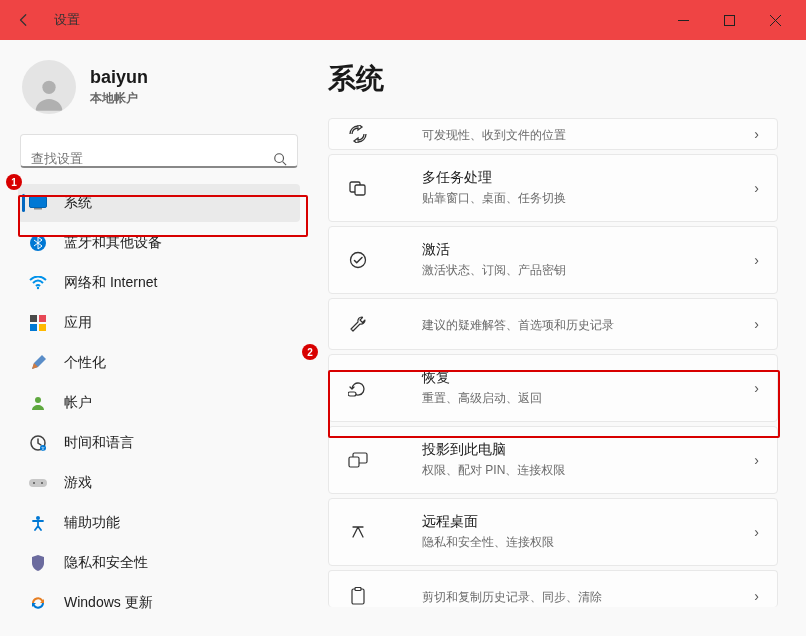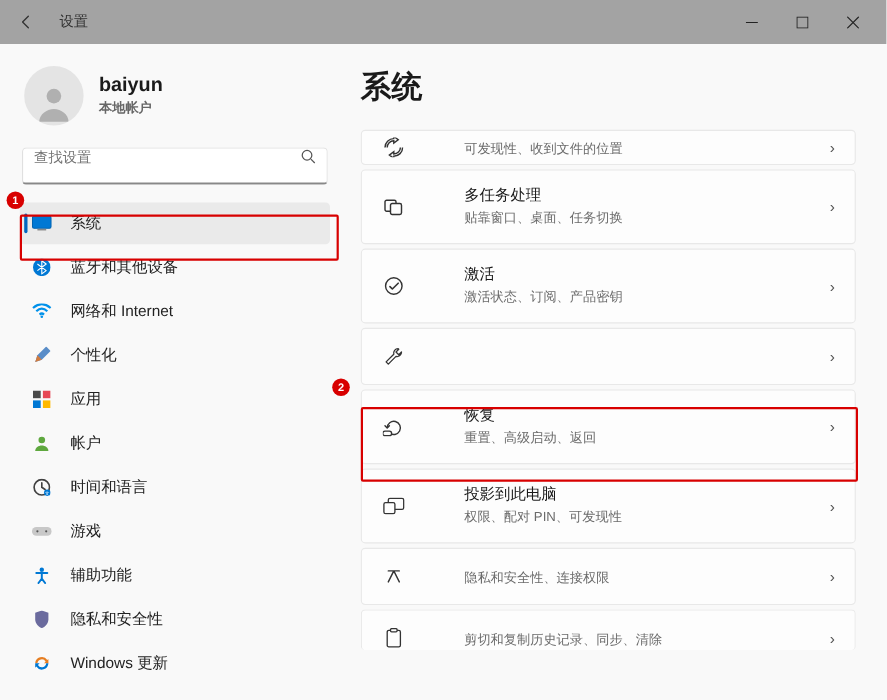--- a/index.html
+++ b/index.html
@@ -11,21 +11,21 @@
     width: 806px;
     height: 636px;
     overflow: hidden;
     position: relative;
   }
   .titlebar {
     height: 40px;
     display: flex;
     align-items: center;
     padding: 15px 8px;
-    background: #a3a3a3;
+    background: #ef4444;
   }
   .titlebar .back {
     width: 32px; height: 32px;
     display: flex; align-items: center; justify-content: center;
     border-radius: 4px;
     cursor: pointer;
   }
   .titlebar .title {
     margin-left: 14px;
     font-size: 13px;
@@ -59,21 +59,21 @@
     background: #e4e4e4;
     display: flex; align-items: flex-end; justify-content: center;
     overflow: hidden;
   }
   .avatar svg { width: 40px; height: 40px; fill: #b0b0b0; }
   .acct-text { margin-left: 14px; }
   .acct-name { font-size: 18px; font-weight: 600; }
   .acct-sub { font-size: 12px; color: #666; margin-top: 2px; font-weight: bold; }
   .search {
     display: flex;
-    align-items: flex-start;
+    align-items: flex-end;
     background: #fff;
     border: 1px solid #e0e0e0;
     border-bottom: 2px solid #888;
     border-radius: 4px;
     height: 34px;
     padding: 0 10px;
     margin: 4px 2px 16px 2px;
   }
   .search input {
     flex: 1;
@@ -241,40 +241,40 @@
             <path d="M4 7 Q9 2 14 7" stroke="#0091ea" stroke-width="2" fill="none"></path>
             <path d="M7 10 Q9 8 11 10" stroke="#0091ea" stroke-width="2" fill="none"></path>
             <circle cx="9" cy="12" r="1.2" fill="#0091ea"></circle>
           </svg>
         </span>
       <span class="nav-label">网络和 Internet</span>
     </div>
     <div class="nav-item">
       <span class="nav-icon">
           <svg width="16" height="16" viewBox="0 0 16 16">
-            <path d="M2 14 L4 8 L12 0 L16 4 L8 12 Z" fill="#5a8dc8"></path>
-            <path d="M2 14 L4 8 L8 12 Z" fill="#d17b3f"></path>
-          </svg>
-        </span>
-      <span class="nav-label">个性化</span>
-    </div>
-    <div class="nav-item">
-      <span class="nav-icon">
-          <svg width="16" height="16" viewBox="0 0 16 16">
             <rect x="0" y="0" width="7" height="7" fill="#4a4a4a"></rect>
             <rect x="9" y="0" width="7" height="7" fill="#e74856"></rect>
             <rect x="0" y="9" width="7" height="7" fill="#0078d4"></rect>
             <rect x="9" y="9" width="7" height="7" fill="#ffb900"></rect>
           </svg>
         </span>
       <span class="nav-label">应用</span>
     </div>
     <div class="nav-item">
       <span class="nav-icon">
           <svg width="16" height="16" viewBox="0 0 16 16">
+            <path d="M2 14 L4 8 L12 0 L16 4 L8 12 Z" fill="#5a8dc8"></path>
+            <path d="M2 14 L4 8 L8 12 Z" fill="#d17b3f"></path>
+          </svg>
+        </span>
+      <span class="nav-label">个性化</span>
+    </div>
+    <div class="nav-item">
+      <span class="nav-icon">
+          <svg width="16" height="16" viewBox="0 0 16 16">
             <circle cx="8" cy="5" r="3" fill="#5fa83f"></circle>
             <path d="M2 15c0-3 3-5 6-5s6 2 6 5z" fill="#5fa83f"></path>
           </svg>
         </span>
       <span class="nav-label">帐户</span>
     </div>
     <div class="nav-item">
       <span class="nav-icon">
           <svg width="16" height="16" viewBox="0 0 16 16">
             <circle cx="8" cy="8" r="7" stroke="#414141" stroke-width="1.5" fill="none"></circle>
@@ -368,20 +368,21 @@
       <span class="chev">›</span>
     </div>
 
     <div class="card">
       <div class="card-icon">
           <svg width="18" height="18" viewBox="0 0 18 18">
             <path d="M13 2a4 4 0 0 0-4 5L2 14l2 2 7-7a4 4 0 0 0 5-4l-2.5 2.5L11 5l2.5-2.5z" stroke="#333" stroke-width="1.2" fill="none" stroke-linejoin="round"></path>
           </svg>
         </div>
       <div class="card-text">
+        <div class="card-sub">建议的疑难解答、首选项和历史记录</div>
       </div>
       <span class="chev">›</span>
     </div>
 
     <div class="card">
       <div class="card-icon">
           <svg width="20" height="18" viewBox="0 0 20 18">
             <path d="M4 10a6 6 0 1 1 2 4.5" stroke="#333" stroke-width="1.3" fill="none"></path>
             <path d="M2 8l2 2 2-2" stroke="#333" stroke-width="1.3" fill="none" stroke-linecap="round" stroke-linejoin="round"></path>
             <rect x="0" y="13" width="8" height="4" rx="2" stroke="#333" stroke-width="1.2" fill="#fdfdfd"></rect>
@@ -396,32 +397,33 @@
 
     <div class="card">
       <div class="card-icon">
           <svg width="20" height="16" viewBox="0 0 20 16">
             <rect x="5" y="1" width="14" height="10" rx="1.5" stroke="#333" stroke-width="1.2" fill="none"></rect>
             <rect x="1" y="5" width="10" height="10" rx="1.5" stroke="#333" stroke-width="1.2" fill="#fdfdfd"></rect>
           </svg>
         </div>
       <div class="card-text">
         <div class="card-title">投影到此电脑</div>
-        <div class="card-sub">权限、配对 PIN、可发现性</div>
+        <div class="card-sub">权限、配对 PIN、连接权限</div>
       </div>
       <span class="chev">›</span>
     </div>
 
     <div class="card">
       <div class="card-icon">
           <svg width="18" height="18" viewBox="0 0 18 18">
             <path d="M4 4 L14 4 M9 4 L4 14 M9 4 L14 14" stroke="#333" stroke-width="1.3" fill="none" stroke-linecap="round"></path>
           </svg>
         </div>
       <div class="card-text">
+        <div class="card-title">远程桌面</div>
         <div class="card-sub">隐私和安全性、连接权限</div>
       </div>
       <span class="chev">›</span>
     </div>
 
     <div class="card bottom-cut" style="padding-bottom:0;">
       <div class="card-icon">
           <svg width="16" height="18" viewBox="0 0 16 18">
             <rect x="2" y="2" width="12" height="15" rx="1.5" stroke="#333" stroke-width="1.2" fill="none"></rect>
             <rect x="5" y="0.5" width="6" height="3" rx="1" stroke="#333" stroke-width="1.2" fill="#fdfdfd"></rect>

